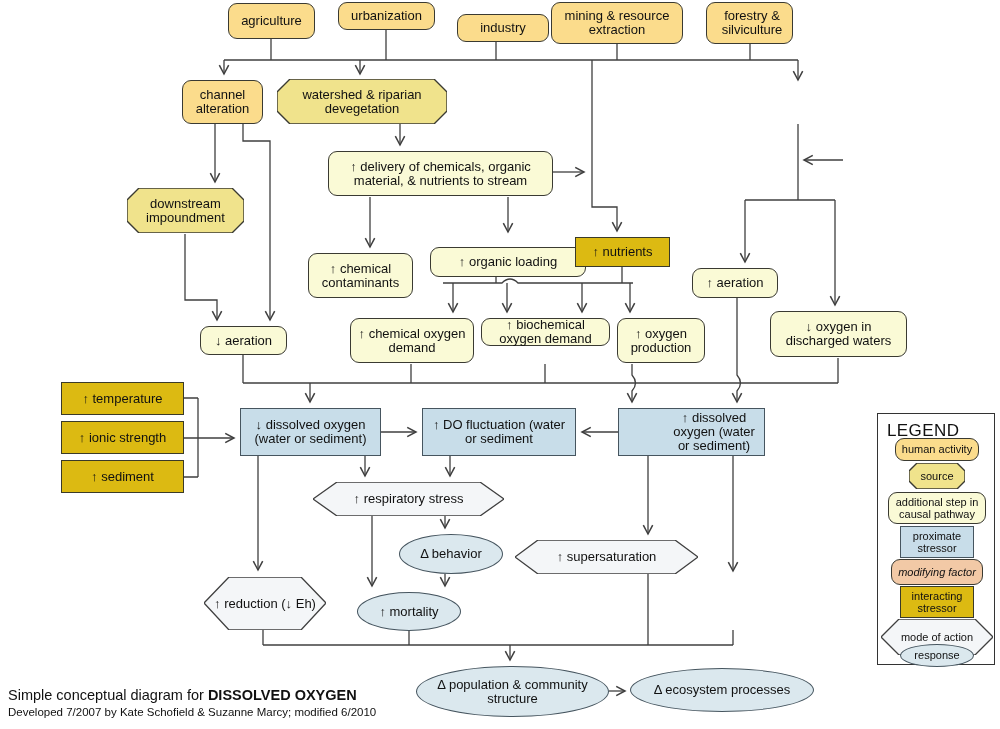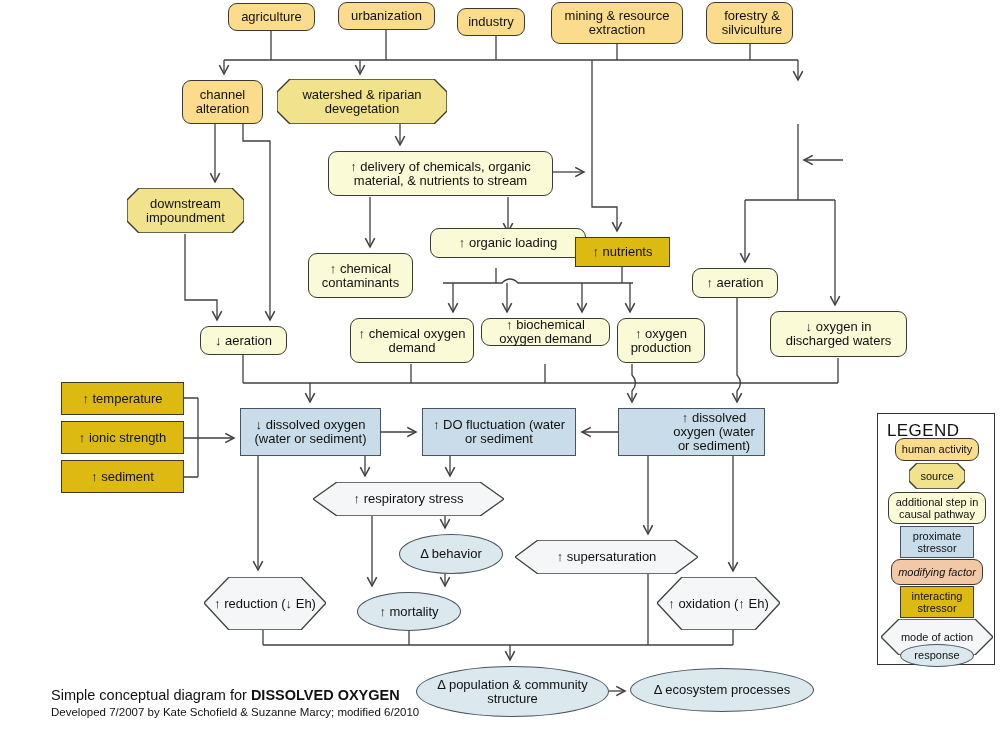--- a/index.html
+++ b/index.html
@@ -17,21 +17,21 @@
   .ellipse{background:#dbe8ee;border:1.4px solid #46555f;border-radius:50%;}
   .shaped{background:transparent;border:none;padding:0;}
   .shaped svg.shape{position:absolute;left:0;top:0;width:100%;height:100%;}
   .shaped .lbl{position:relative;z-index:1;}
   .oct polygon{fill:#f0e38c;stroke:#3a3a32;stroke-width:1.4;vector-effect:non-scaling-stroke;}
   .hex polygon{fill:#f4f6f8;stroke:#3f3f3f;stroke-width:1.3;vector-effect:non-scaling-stroke;}
   #legend{position:absolute;left:877px;top:413px;width:118px;height:252px;border:1.4px solid #333;
           background:#fff;z-index:1;box-sizing:border-box;}
   #legend .title{position:absolute;left:9px;top:7px;font-size:17px;letter-spacing:.4px;}
   #legend .n{font-size:11px;line-height:1.1;}
-  #caption{position:absolute;left:8px;top:687px;z-index:1;margin-left:43px;}
+  #caption{position:absolute;left:8px;top:687px;z-index:1;}
   #caption .l1{font-size:14.5px;}
   #caption .l1 b{font-weight:bold;}
   #caption .l2{font-size:11.5px;margin-top:3px;}
 </style>
 </head>
 <body>
 
 <div id="stage">
 
   <svg id="wires" width="1000" height="729" viewBox="0 0 1000 729">
@@ -94,27 +94,27 @@
       <path d="M648,456V534" marker-end="url(#arr)"></path>
       <path d="M733,456V571" marker-end="url(#arr)"></path>
 
       <path d="M263,630V645 M409,631V645 M648,574V645 M733,630V645"></path>
       <path d="M263,645H733"></path>
       <path d="M510,645V660" marker-end="url(#arr)"></path>
       <path d="M609,691H625" marker-end="url(#arr)"></path>
     </g>
   </svg>
 
-  <div class="n round act" style="left:228px;top:3px;width:87px;height:28px;">
+  <div class="n round act" style="left:228px;top:3px;width:87px;height:36px;">
       <span>agriculture</span>
     </div>
   <div class="n round act" style="left:338px;top:2px;width:97px;height:28px;">
       <span>urbanization</span>
     </div>
-  <div class="n round act" style="left:457px;top:8px;width:68px;height:28px;">
+  <div class="n round act" style="left:457px;top:14px;width:92px;height:28px;">
       <span>industry</span>
     </div>
   <div class="n round act" style="left:551px;top:2px;width:132px;height:42px;">
       <span>mining &amp; resource extraction</span>
     </div>
   <div class="n round act" style="left:706px;top:2px;width:87px;height:42px;padding-left:8px;">
       <span>forestry &amp; silviculture</span>
     </div>
   <div class="n round act" style="left:182px;top:80px;width:81px;height:44px;">
       <span>channel alteration</span>
@@ -133,21 +133,21 @@
     <span class="lbl">downstream impoundment</span>
   </div>
 
 
   <div class="n round step" style="left:328px;top:151px;width:225px;height:45px;">
       <span>↑ delivery of chemicals, organic material, &amp; nutrients to stream</span>
     </div>
   <div class="n round step" style="left:308px;top:253px;width:105px;height:45px;">
       <span>↑ chemical contaminants</span>
     </div>
-  <div class="n round step" style="left:430px;top:228px;width:156px;height:30px;">
+  <div class="n round step" style="left:430px;top:247px;width:156px;height:30px;">
       <span>↑ organic loading</span>
     </div>
   <div class="n round step" style="left:692px;top:268px;width:86px;height:30px;">
       <span>↑ aeration</span>
     </div>
   <div class="n round step" style="left:350px;top:318px;width:124px;height:45px;">
       <span>↑ chemical oxygen demand</span>
     </div>
   <div class="n round step" style="left:481px;top:318px;width:129px;height:28px;">
       <span>↑ biochemical oxygen demand</span>
@@ -195,26 +195,20 @@
     <svg class="shape hex" viewBox="0 0 183 34" preserveAspectRatio="none">
         <polygon points="23,0 160,0 183,17 160,34 23,34 0,17"></polygon>
       </svg>
     <span class="lbl">↑ supersaturation</span>
   </div>
   <div class="n shaped" style="left:204px;top:577px;width:122px;height:53px;">
     <svg class="shape hex" viewBox="0 0 122 53" preserveAspectRatio="none">
         <polygon points="25,0 97,0 122,26 97,53 25,53 0,26"></polygon>
       </svg>
     <span class="lbl">↑ reduction (↓ Eh)</span>
-  </div>
-  <div class="n shaped" style="left:657px;top:577px;width:123px;height:53px;">
-    <svg class="shape hex" viewBox="0 0 123 53" preserveAspectRatio="none">
-        <polygon points="25,0 98,0 123,26 98,53 25,53 0,26"></polygon>
-      </svg>
-    <span class="lbl">↑ oxidation (↑ Eh)</span>
   </div>
 
   <div class="n ellipse" style="left:399px;top:534px;width:104px;height:40px;">
       <span>Δ behavior</span>
     </div>
   <div class="n ellipse" style="left:357px;top:592px;width:104px;height:39px;">
       <span>↑ mortality</span>
     </div>
   <div class="n ellipse" style="left:416px;top:666px;width:193px;height:51px;">
       <span>Δ population &amp; community structure</span>

